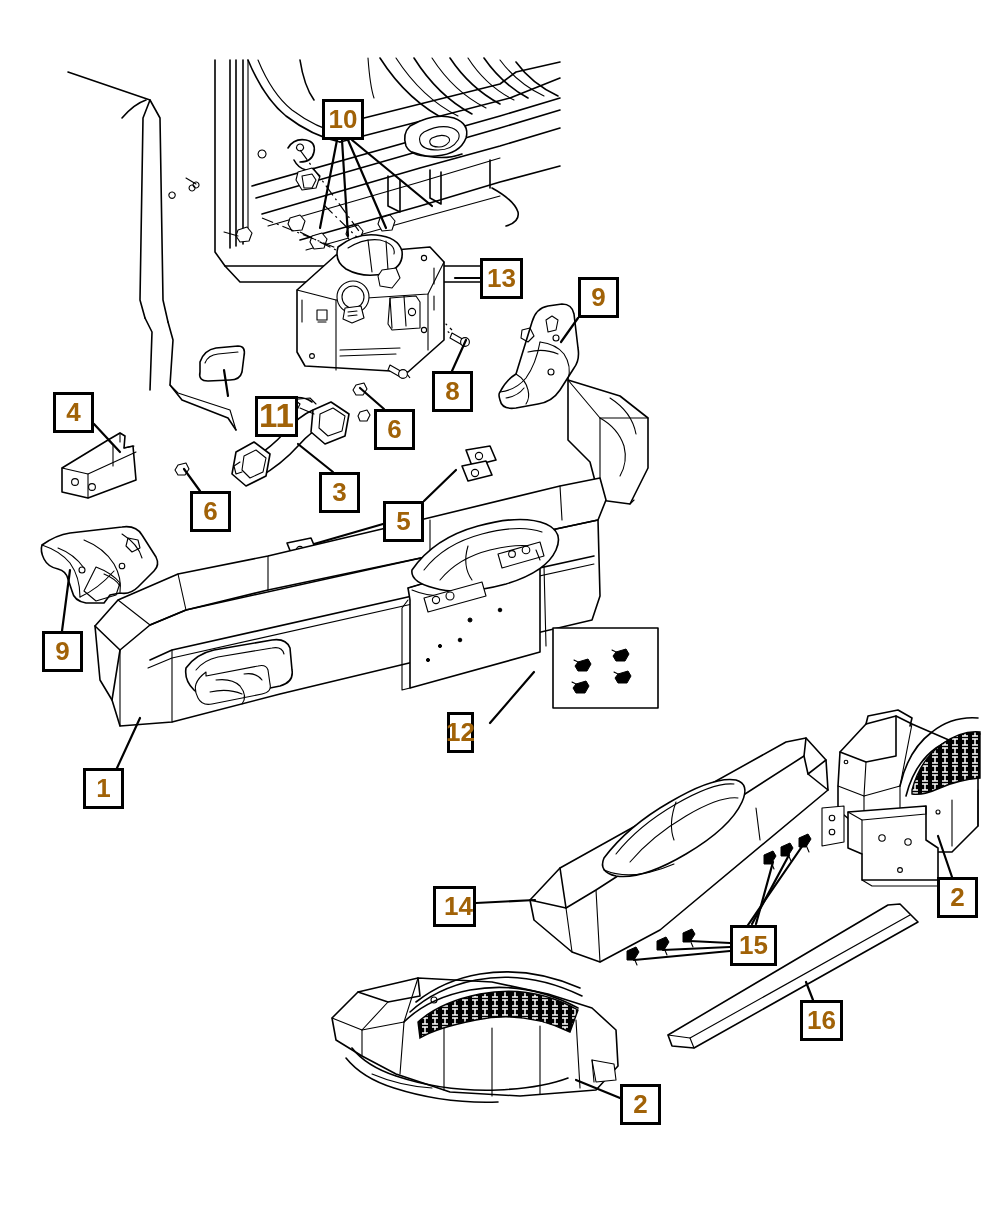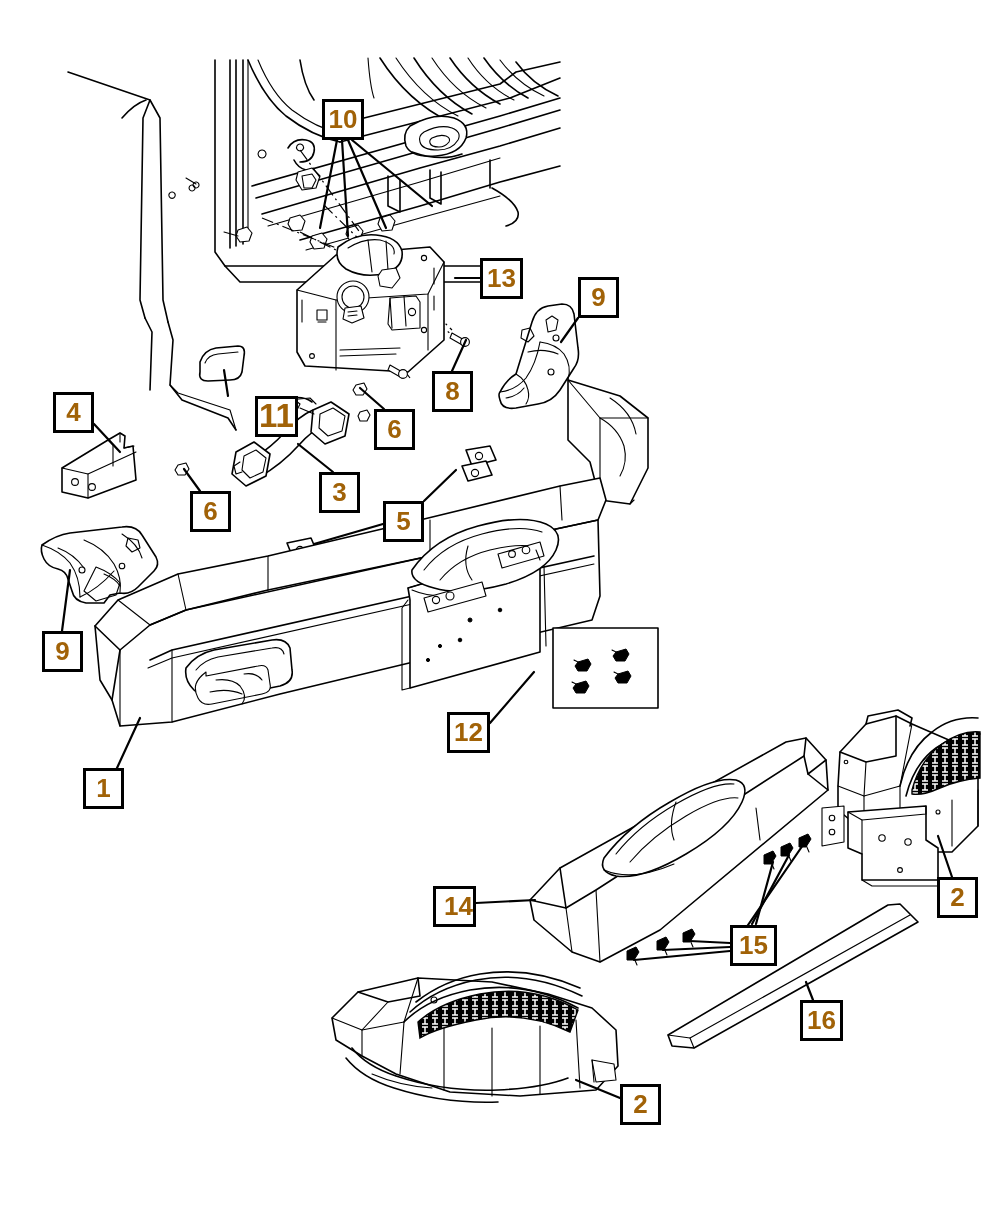--- a/index.html
+++ b/index.html
@@ -464,21 +464,21 @@
   </div>
   <div class="callout" style="left:190px;top:491px;width:41px;height:41px;font-size:26px;">
     <span>6</span>
   </div>
   <div class="callout" style="left:383px;top:501px;width:41px;height:41px;font-size:26px;">
     <span>5</span>
   </div>
   <div class="callout" style="left:42px;top:631px;width:41px;height:41px;font-size:26px;">
     <span>9</span>
   </div>
-  <div class="callout" style="left:447px;top:712px;width:43px;height:41px;font-size:26px;">
+  <div class="callout" style="left:447px;top:712px;width:27px;height:41px;font-size:26px;">
     <span>12</span>
   </div>
   <div class="callout" style="left:83px;top:768px;width:41px;height:41px;font-size:26px;">
     <span>1</span>
   </div>
   <div class="callout" style="left:433px;top:886px;width:43px;height:41px;font-size:26px;justify-content:flex-end;">
     <span>14</span>
   </div>
   <div class="callout" style="left:937px;top:877px;width:41px;height:41px;font-size:26px;">
     <span>2</span>

